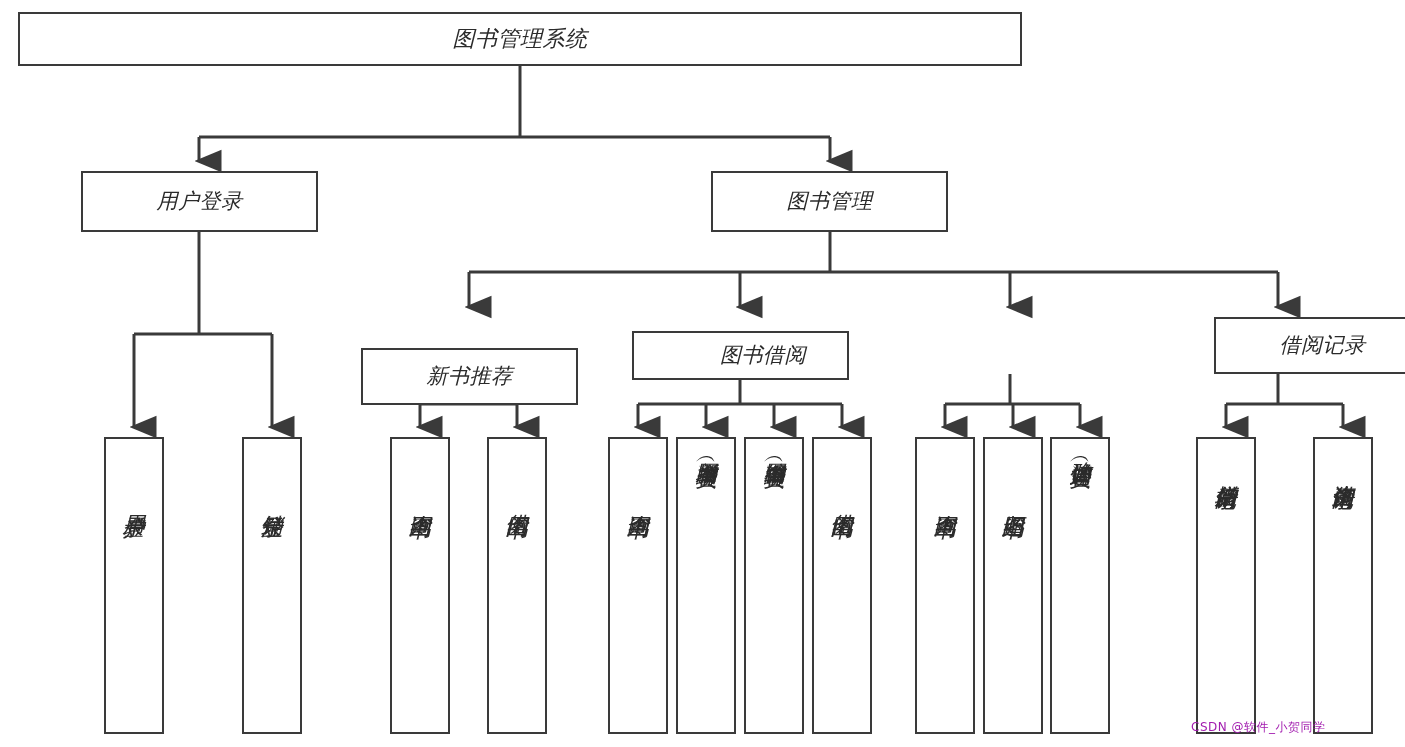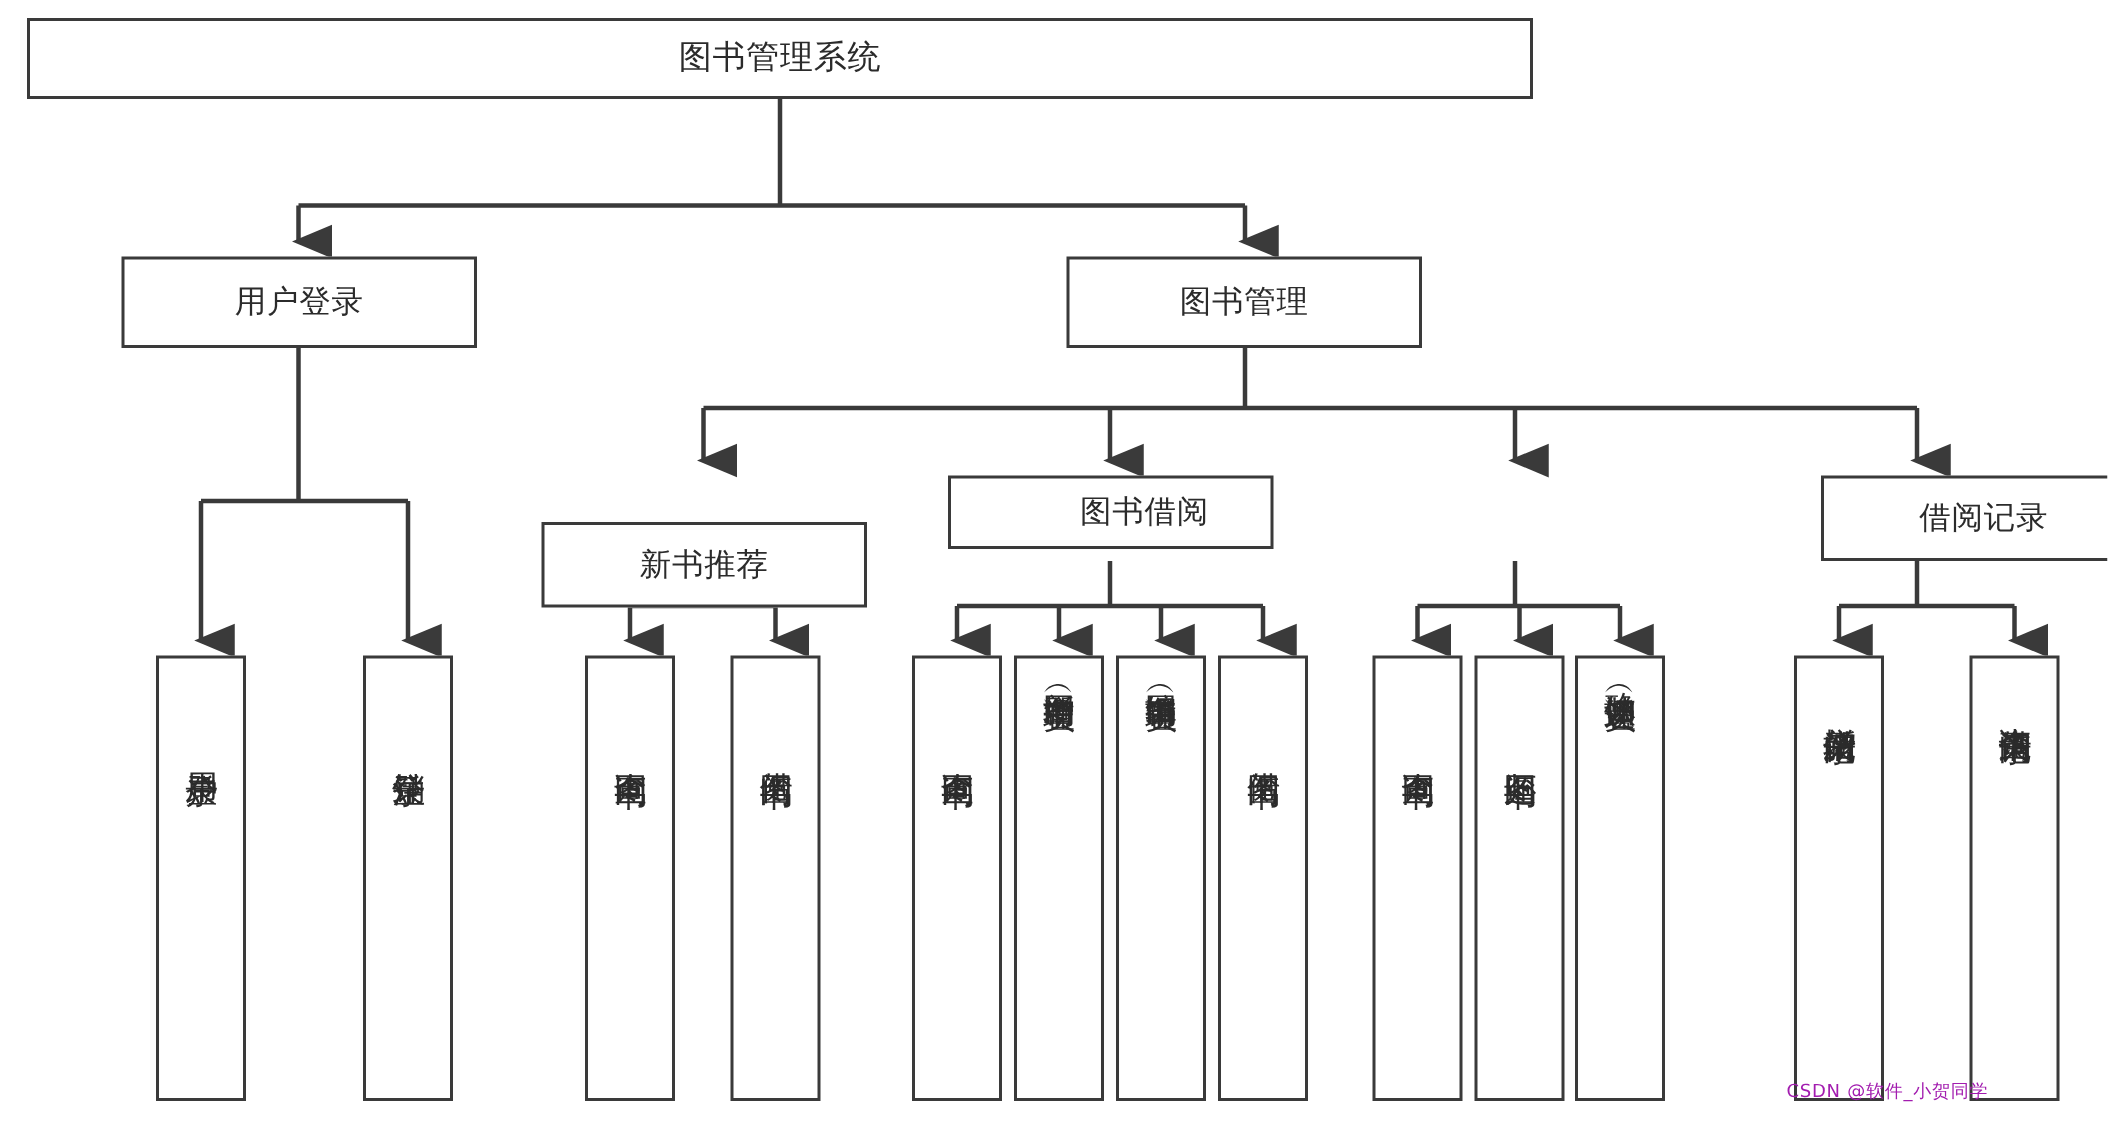--- a/index.html
+++ b/index.html
@@ -28,20 +28,21 @@
   }
   .node {
     position: absolute;
     box-sizing: border-box;
     background: #ffffff;
     border: 2px solid #3a3a3a;
     display: flex;
     align-items: center;
     justify-content: center;
     color: #2b2b2b;
+    font-style: italic;
   }
   .node .label {
     display: block;
     text-align: center;
     line-height: 1.18;
     letter-spacing: 0.5px;
   }
   
   .node.horiz .label {
     writing-mode: horizontal-tb;
@@ -139,21 +140,21 @@
   <div class="node horiz" style="left:81px; top:171px; width:237px; height:61px;">
     <span class="label">用户登录</span>
   </div>
   <div class="node horiz" style="left:711px; top:171px; width:237px; height:61px;">
     <span class="label">图书管理</span>
   </div>
 
   <div class="node horiz" style="left:361px; top:317px; width:217px; height:57px;margin-top:31px;">
     <span class="label">新书推荐</span>
   </div>
-  <div class="node horiz" style="left:632px; top:317px; width:217px; height:49px;padding-left:45px;">
+  <div class="node horiz" style="left:632px; top:331px; width:217px; height:49px;padding-left:45px;">
     <span class="label">图书借阅</span>
   </div>
   <div class="node horiz" style="left:1214px; top:317px; width:217px; height:57px;">
     <span class="label">借阅记录</span>
   </div>
 
   <div class="node vert" style="left:104px; top:437px; width:60px; height:297px; padding-top:58px;">
     <span class="label">用户登录</span>
   </div>
   <div class="node vert" style="left:242px; top:437px; width:60px; height:297px; padding-top:58px;">

